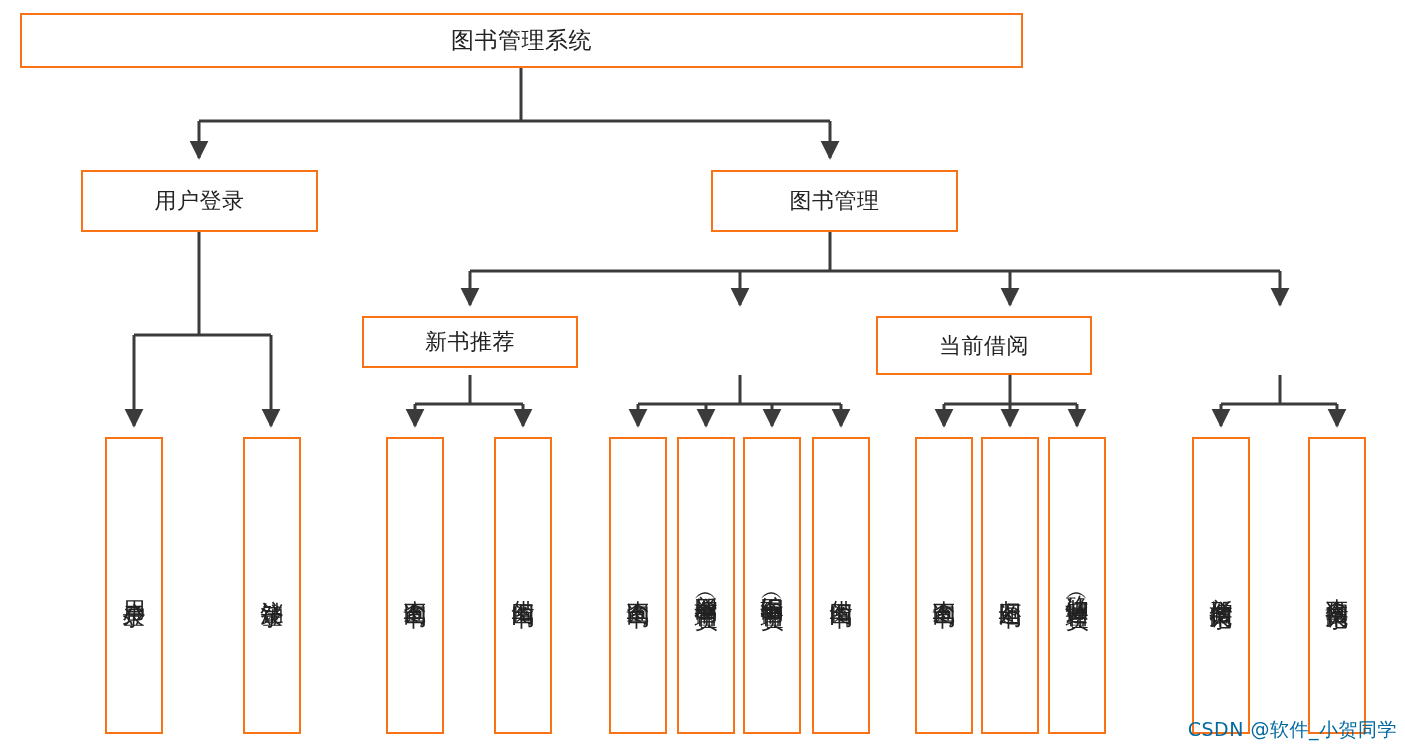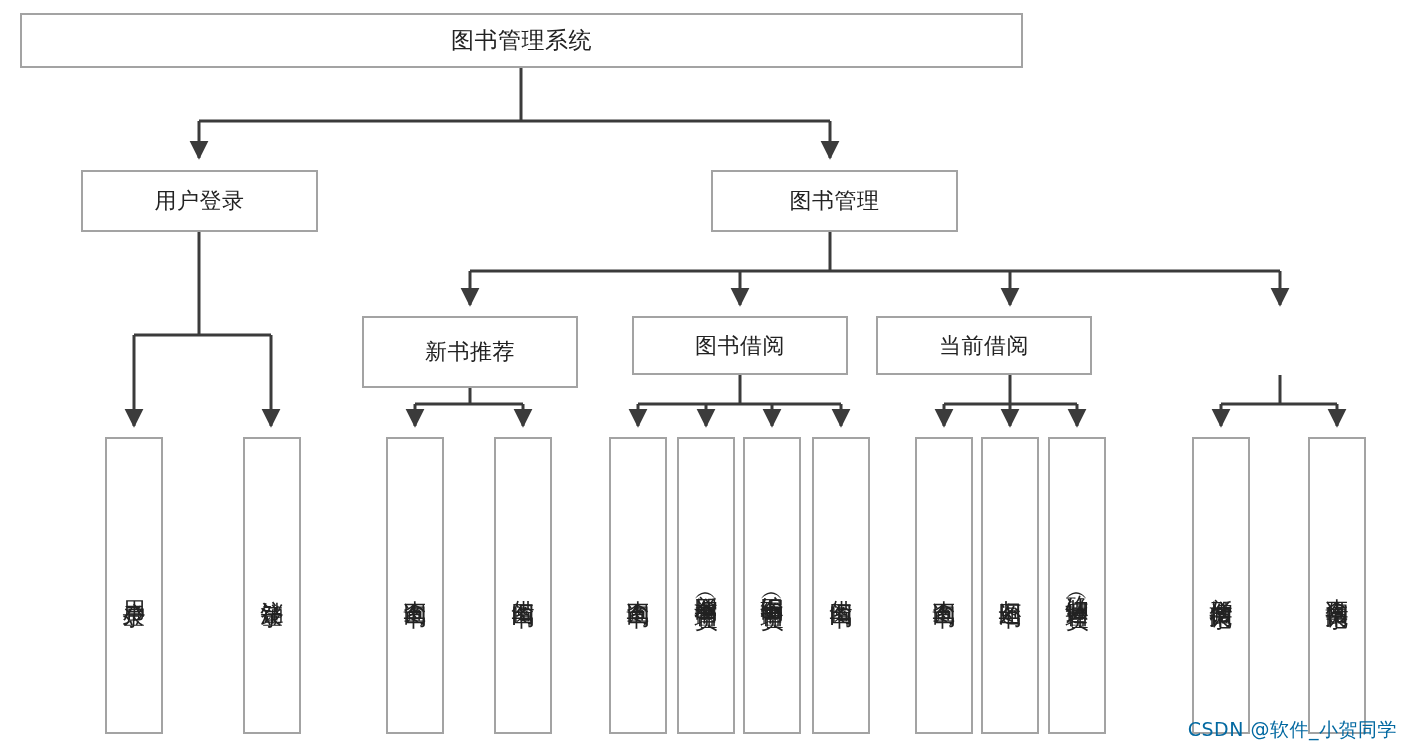--- a/index.html
+++ b/index.html
@@ -23,21 +23,21 @@
     left: 0;
     top: 0;
     width: 1405px;
     height: 747px;
     pointer-events: none;
   }
   .node {
     position: absolute;
     box-sizing: border-box;
     background: #ffffff;
-    border: 2px solid #a3a3a3;
+    border: 2px solid #f97316;
     display: flex;
     align-items: center;
     justify-content: center;
     color: #222222;
     z-index: 2;
   }
   .node-label {
     display: block;
     text-align: center;
     line-height: 1.18;
@@ -137,27 +137,24 @@
   </div>
 
   <div class="node horiz" style="left:81px; top:170px; width:237px; height:62px;">
     <span class="node-label">用户登录</span>
   </div>
 
   <div class="node horiz" style="left:711px; top:170px; width:247px; height:62px;">
     <span class="node-label">图书管理</span>
   </div>
 
-  <div class="node horiz" style="left:362px; top:316px; width:216px; height:72px;">
+  <div class="node horiz" style="left:362px; top:316px; width:216px; height:52px;">
     <span class="node-label">新书推荐</span>
   </div>
 
-  <div class="node horiz" style="left:632px; top:316px; width:216px; height:59px;">
-    <span class="node-label">图书借阅</span>
-  </div>
 
   <div class="node horiz" style="left:864px; top:316px; width:216px; height:59px;margin-left:12px;">
     <span class="node-label">当前借阅</span>
   </div>
 
 
   <div class="node vert" style="left:105px; top:437px; width:58px; height:297px;">
     <span class="node-label">用户登录</span>
   </div>
   <div class="node vert" style="left:243px; top:437px; width:58px; height:297px;">

